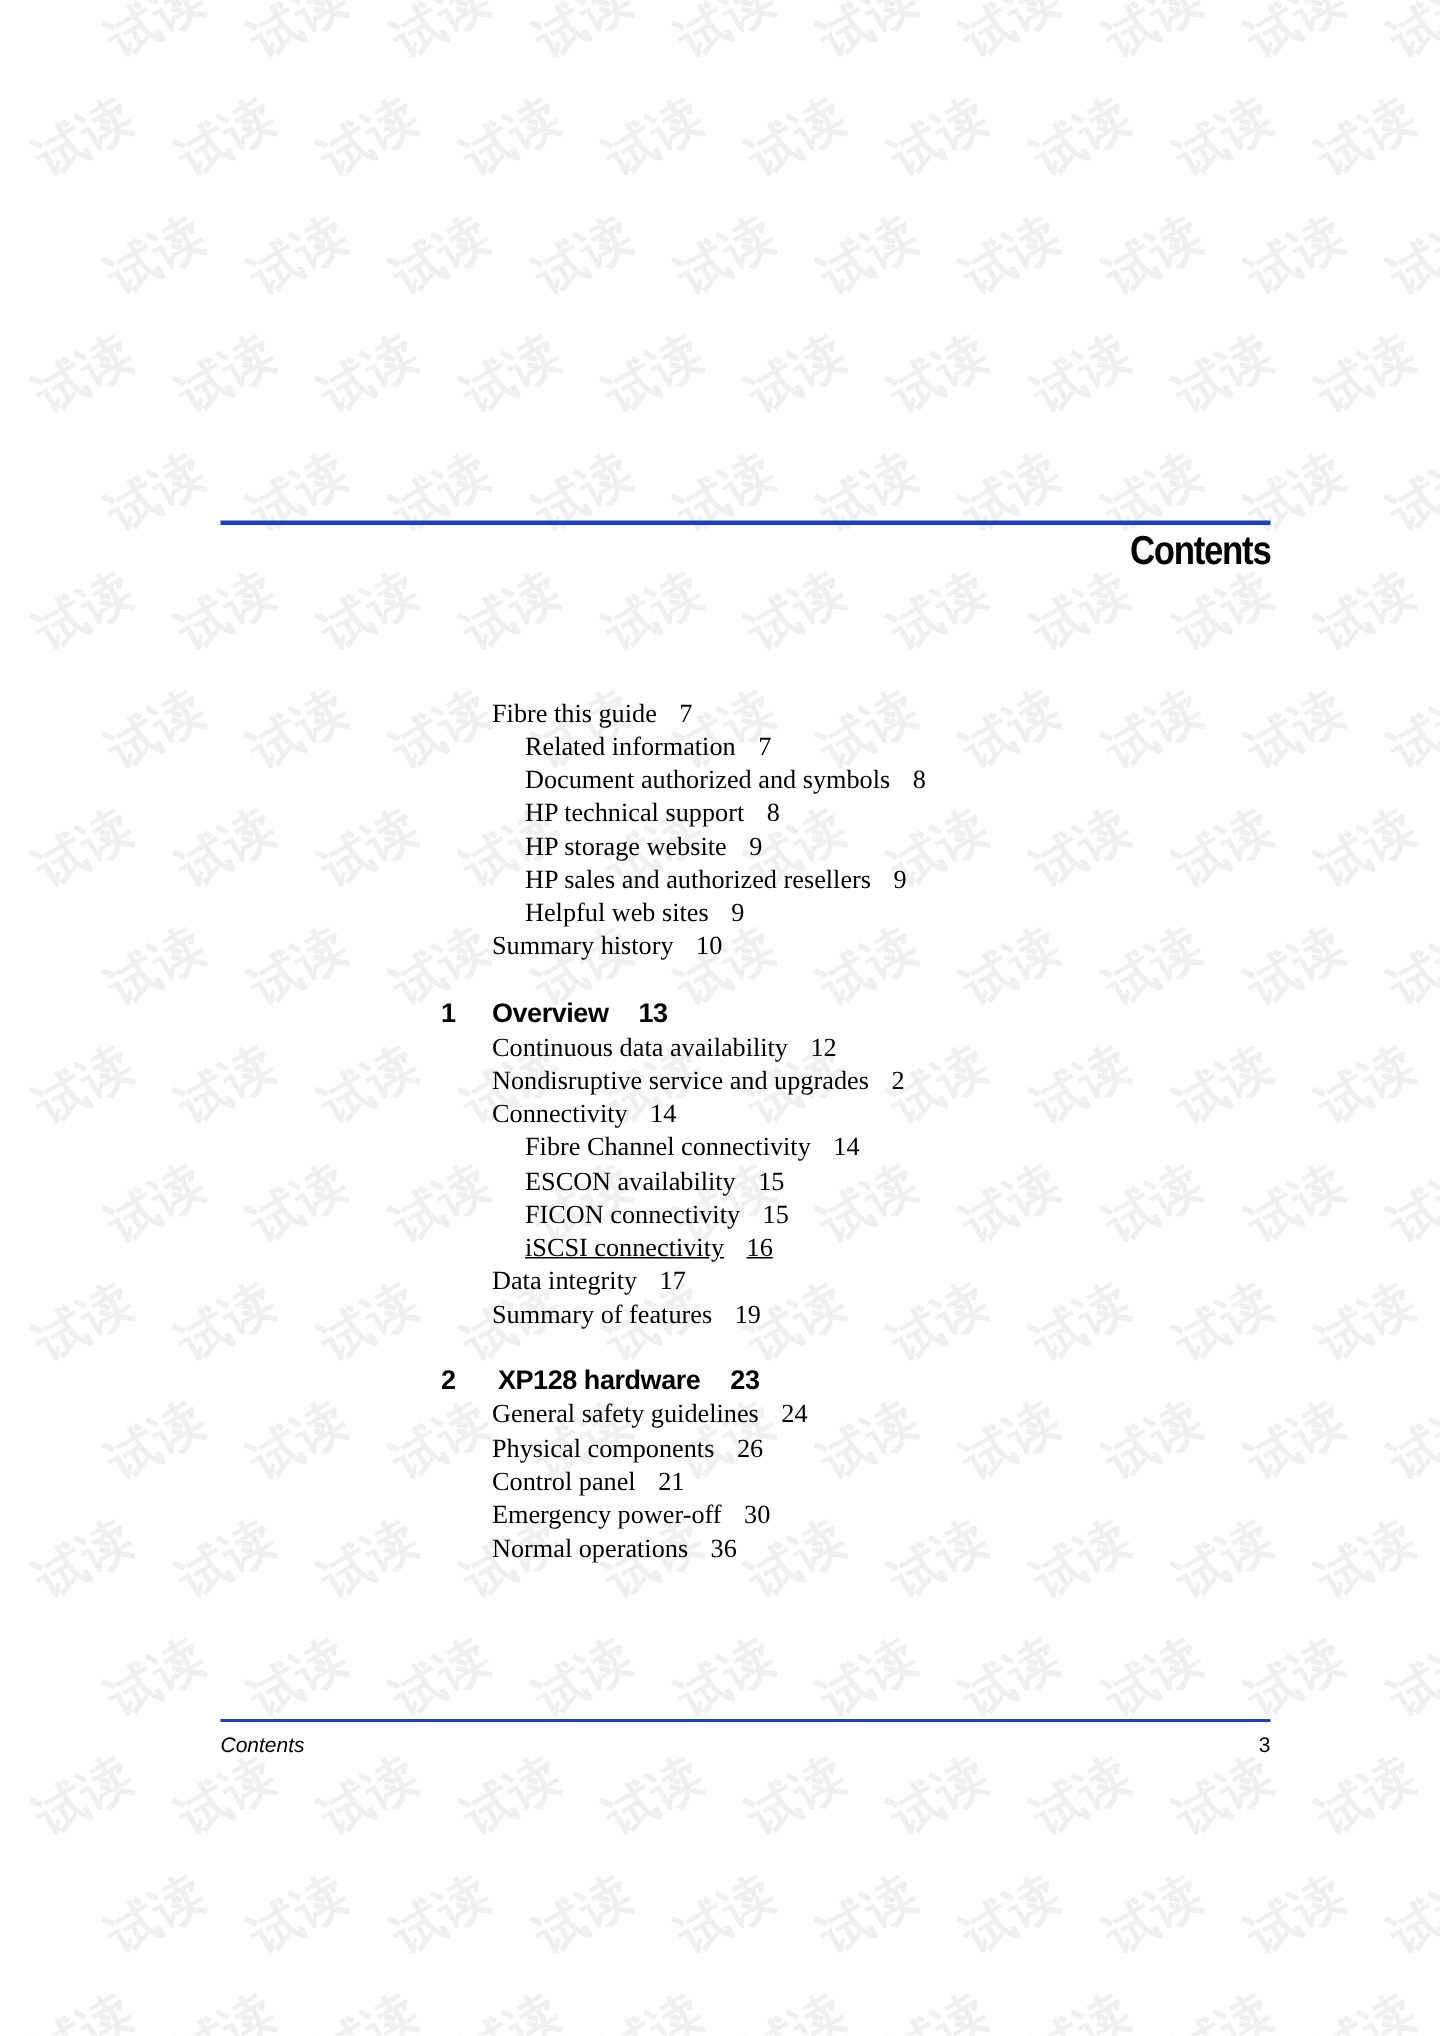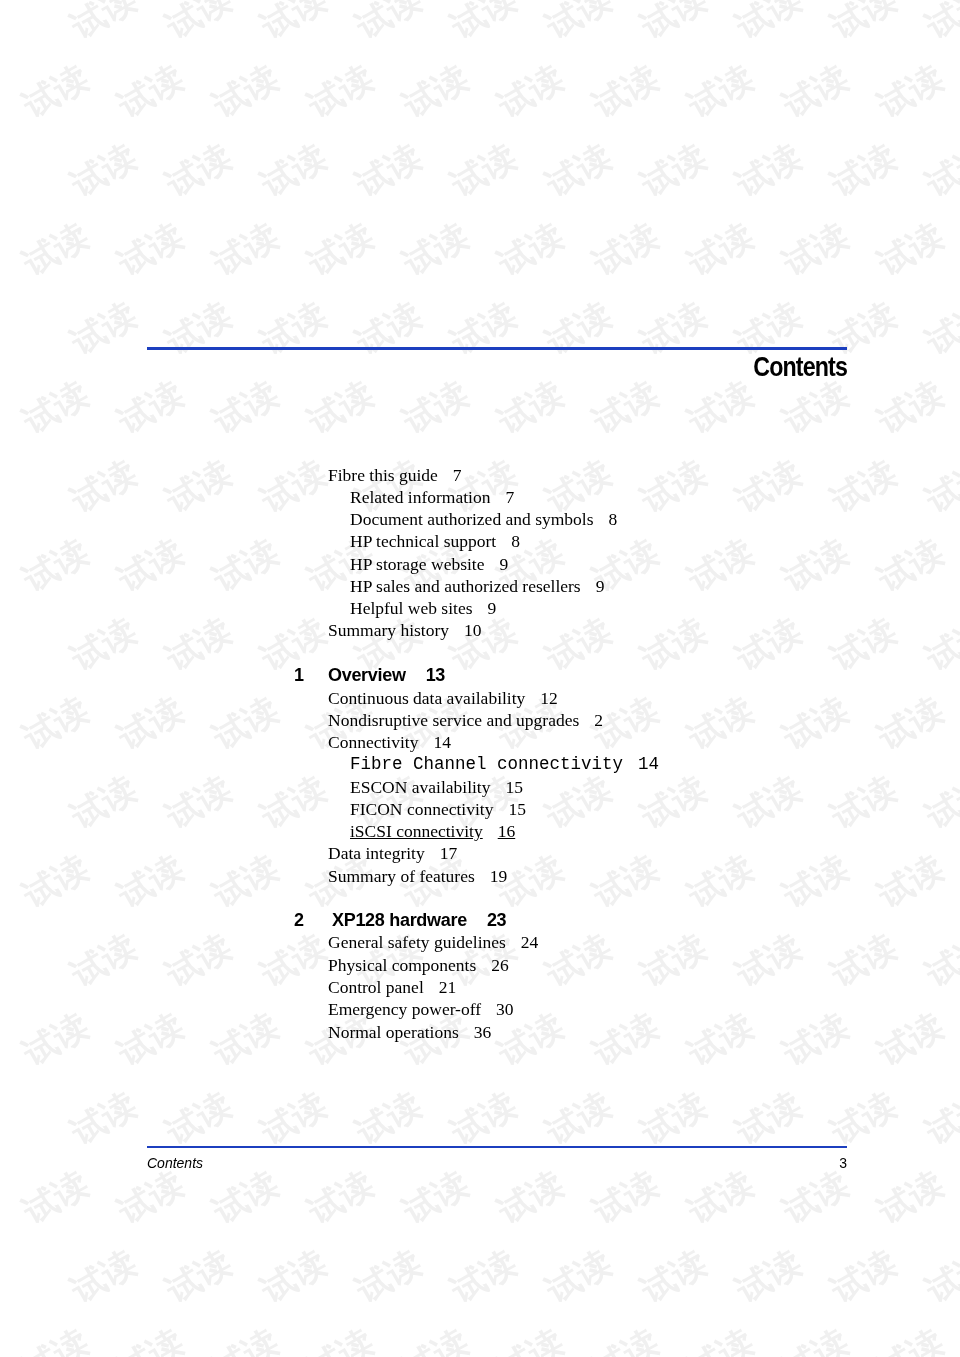--- a/index.html
+++ b/index.html
@@ -218,21 +218,21 @@
     <div class="entry" style="left:350px; top:553px;"><span>HP storage website</span><span class="pg">9</span></div>
     <div class="entry" style="left:350px; top:575px;"><span>HP sales and authorized resellers</span><span class="pg">9</span></div>
     <div class="entry" style="left:350px; top:597px;"><span>Helpful web sites</span><span class="pg">9</span></div>
     <div class="entry" style="left:328px; top:619px;"><span>Summary history</span><span class="pg">10</span></div>
 
     <div class="ch-num" style="left:294px; top:664px;">1</div>
     <div class="ch-title" style="left:328px; top:664px;"><span>Overview</span><span class="pg">13</span></div>
     <div class="entry" style="left:328px; top:687px;"><span>Continuous data availability</span><span class="pg">12</span></div>
     <div class="entry" style="left:328px; top:709px;"><span>Nondisruptive service and upgrades</span><span class="pg">2</span></div>
     <div class="entry" style="left:328px; top:731px;"><span>Connectivity</span><span class="pg">14</span></div>
-    <div class="entry" style="left:350px; top:753px;font-family:Liberation Mono, monospace;"><span>Fibre Channel connectivity</span><span class="pg">14</span></div>
+    <div class="entry" style="left:350px; top:753px;"><span>Fibre Channel connectivity</span><span class="pg">14</span></div>
     <div class="entry" style="left:350px; top:776px;"><span>ESCON availability</span><span class="pg">15</span></div>
     <div class="entry" style="left:350px; top:798px;"><span>FICON connectivity</span><span class="pg">15</span></div>
     <div class="entry" style="left:350px; top:820px;text-decoration:underline;"><span>iSCSI connectivity</span><span class="pg">16</span></div>
     <div class="entry" style="left:328px; top:842px;"><span>Data integrity</span><span class="pg">17</span></div>
     <div class="entry" style="left:328px; top:865px;"><span>Summary of features</span><span class="pg">19</span></div>
 
     <div class="ch-num" style="left:294px; top:909px;">2</div>
     <div class="ch-title" style="left:332px; top:909px;"><span>XP128 hardware</span><span class="pg">23</span></div>
     <div class="entry" style="left:328px; top:931px;"><span>General safety guidelines</span><span class="pg">24</span></div>
     <div class="entry" style="left:328px; top:954px;"><span>Physical components</span><span class="pg">26</span></div>

